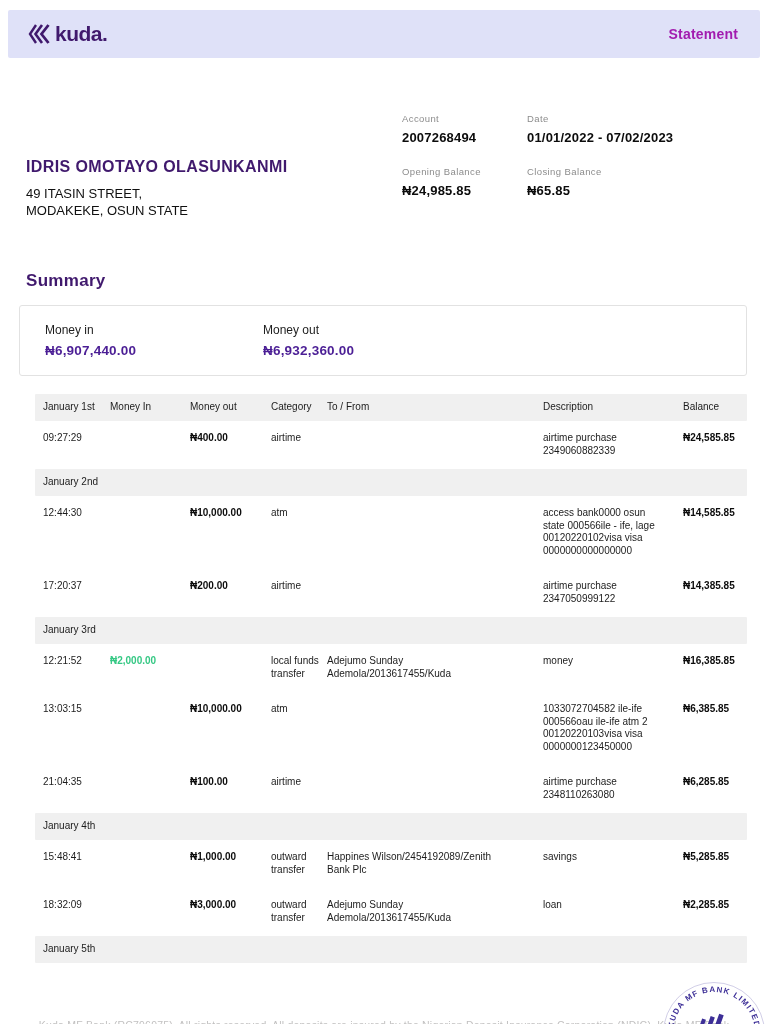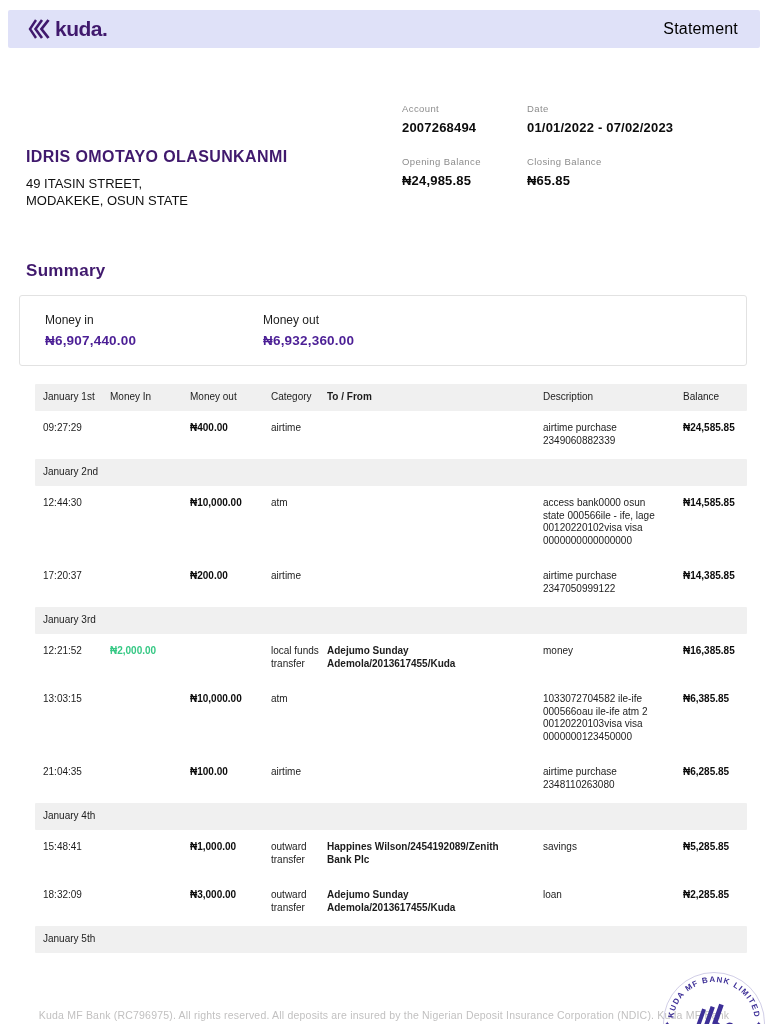--- a/index.html
+++ b/index.html
@@ -11,26 +11,26 @@
     --label-gray:#8C8C8C;
     --ink:#151515;
     --footer-gray:#C2C1C1;
     --seal:#3D2F97;
     --box-border:#E2E2E2;
   }
   *{box-sizing:border-box;margin:0;padding:0;}
   html,body{width:768px;height:1024px;overflow:hidden;background:#ffffff;
     font-family:"Liberation Sans","DejaVu Sans",sans-serif;color:var(--ink);}
   
-  .topbar{margin:10px 8px 0;height:38px;background:var(--bar-bg);border-radius:2px;
+  .topbar{margin:10px 8px 0;height:48px;background:var(--bar-bg);border-radius:2px;
     display:flex;align-items:center;justify-content:space-between;padding:0 22px 0 20px;}
   .brand{display:flex;align-items:center;gap:5px;}
   .brand svg{display:block;}
   .brand-text{font-size:21px;font-weight:700;color:var(--brand);letter-spacing:-0.5px;}
-  .stmt-title{font-size:16px;font-weight:400;color:#000000;letter-spacing:.2px;}
+  .stmt-title{font-size:14px;font-weight:700;color:#a21caf;letter-spacing:.2px;}
   
   .info-section{display:flex;margin:55px 26px 0;}
   .info-left{width:376px;flex:none;margin-top:45px;}
   .acct-name{font-size:16px;font-weight:700;color:var(--brand);letter-spacing:.4px;}
   .acct-addr{margin-top:9px;font-size:13px;line-height:17px;color:#101010;}
   .info-right{display:grid;grid-template-columns:125px auto;row-gap:21px;align-content:start;}
   .field-label{font-size:9.5px;font-weight:400;color:var(--label-gray);letter-spacing:.4px;}
   .field-value{margin-top:6px;font-size:13px;font-weight:700;color:#0c0c0c;letter-spacing:.2px;}
   
   .summary-title{margin:52px 0 7px 26px;font-size:17px;font-weight:700;color:var(--brand);letter-spacing:.3px;}
@@ -38,21 +38,21 @@
     padding:17px 0 17px 25px;display:grid;grid-template-columns:218px auto;}
   .sum-label{font-size:12px;color:#1d1d1d;}
   .sum-value{margin-top:6px;font-size:13.5px;font-weight:700;color:var(--amount-purple);letter-spacing:.2px;}
   
   .t-wrap{margin:18px 21px 0 35px;font-size:10px;line-height:12.5px;color:#1c1c1c;}
   .t-band,.t-row{display:grid;grid-template-columns:67px 80px 81px 56px 216px 140px 1fr;padding:0 8px;}
   .t-band{background:var(--band-bg);height:27px;align-items:center;border-radius:1px;}
   .t-row{padding:11px 8px 12px;}
   .t-cell{min-width:0;}
   .t-cell.c3{padding-right:8px;}
-  .t-cell.c4{padding-right:40px;font-weight:bold;}
+  .t-cell.c4{padding-right:40px;}
   .t-cell.c5{padding-right:27px;}
   .t-cell.bold{font-weight:700;color:#0d0d0d;}
   .t-cell.in{font-weight:700;color:var(--green);}
   .span-all{grid-column:1 / -1;}
   
   .footer{position:relative;margin-top:26px;height:150px;}
   .legal{padding-top:25px;text-align:center;font-size:10.5px;line-height:22px;
     color:var(--footer-gray);letter-spacing:.2px;}
   .seal{position:absolute;top:-8px;right:2px;width:104px;height:104px;}
   .sealtxt{font-family:"Liberation Sans","DejaVu Sans",sans-serif;font-weight:700;fill:var(--seal);}

